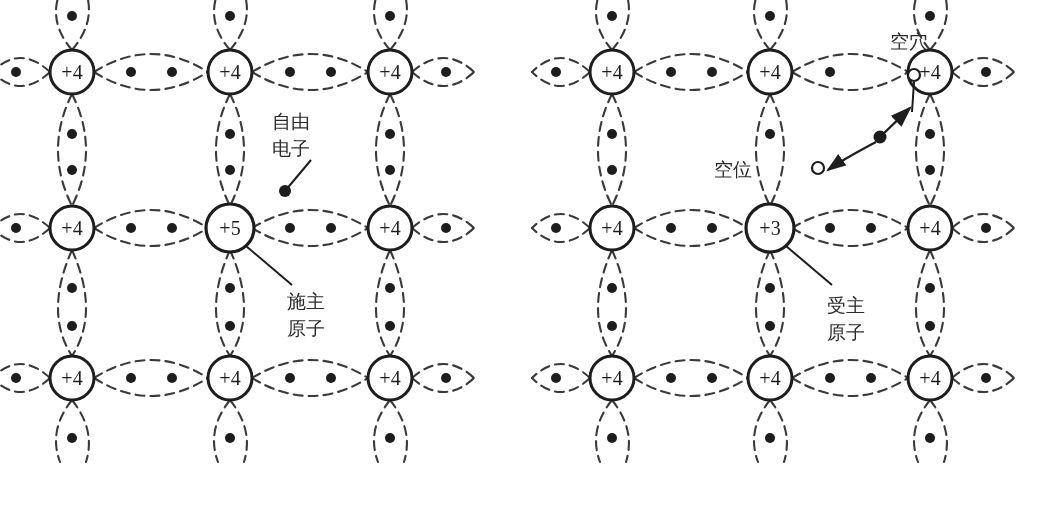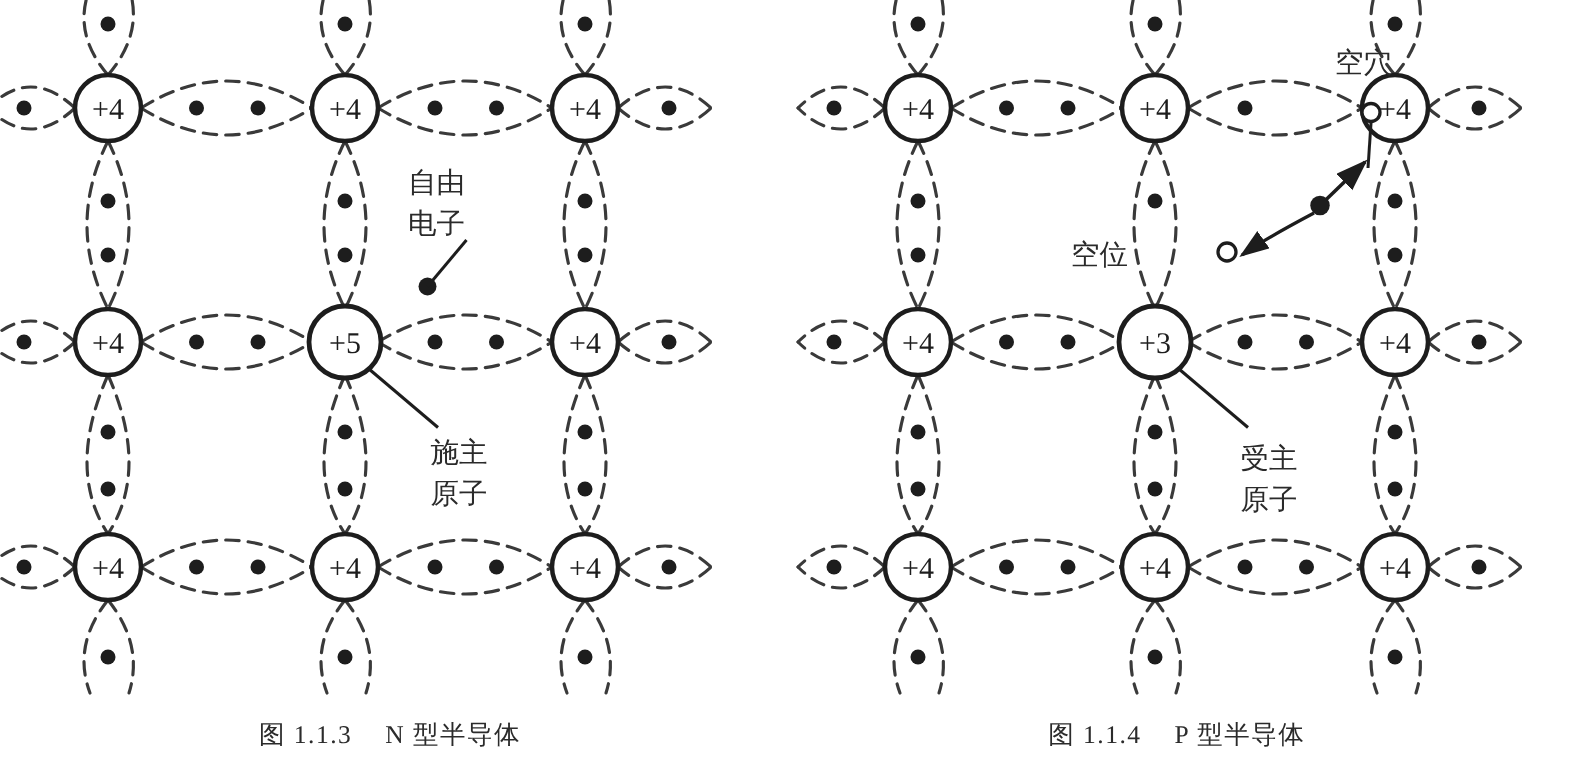--- a/index.html
+++ b/index.html
@@ -192,23 +192,20 @@
         <text class="cn-label" x="272" y="155">电子</text>
       </g>
 
       <g>
         <line x1="246" y1="246" x2="292" y2="285" stroke="#1d1d1d" stroke-width="2"></line>
         <text class="cn-label" x="287" y="308">施主</text>
         <text class="cn-label" x="287" y="335">原子</text>
       </g>
     </svg>
 
-    <div class="caption">
-      <span>图 1.1.3</span><span class="gap"></span><span>N 型半导体</span>
-    </div>
   </div>
 
   <div class="figure right">
     <svg class="canvas" width="529" height="470" viewBox="0 0 529 470">
       <defs>
         <marker id="arrowR" markerWidth="10" markerHeight="10" refX="8" refY="3.2" orient="auto" markerUnits="strokeWidth">
           <path d="M0,0 L9,3.2 L0,6.4 z" fill="#1d1d1d"></path>
         </marker>
       </defs>
 
@@ -366,18 +363,15 @@
         <text class="cn-label" x="232" y="176" text-anchor="end">空位</text>
       </g>
 
       <g>
         <line x1="266" y1="246" x2="312" y2="285" stroke="#1d1d1d" stroke-width="2"></line>
         <text class="cn-label" x="307" y="312">受主</text>
         <text class="cn-label" x="307" y="339">原子</text>
       </g>
     </svg>
 
-    <div class="caption">
-      <span>图 1.1.4</span><span class="gap"></span><span>P 型半导体</span>
-    </div>
   </div>
 
 </div>
 
 </body></html>

